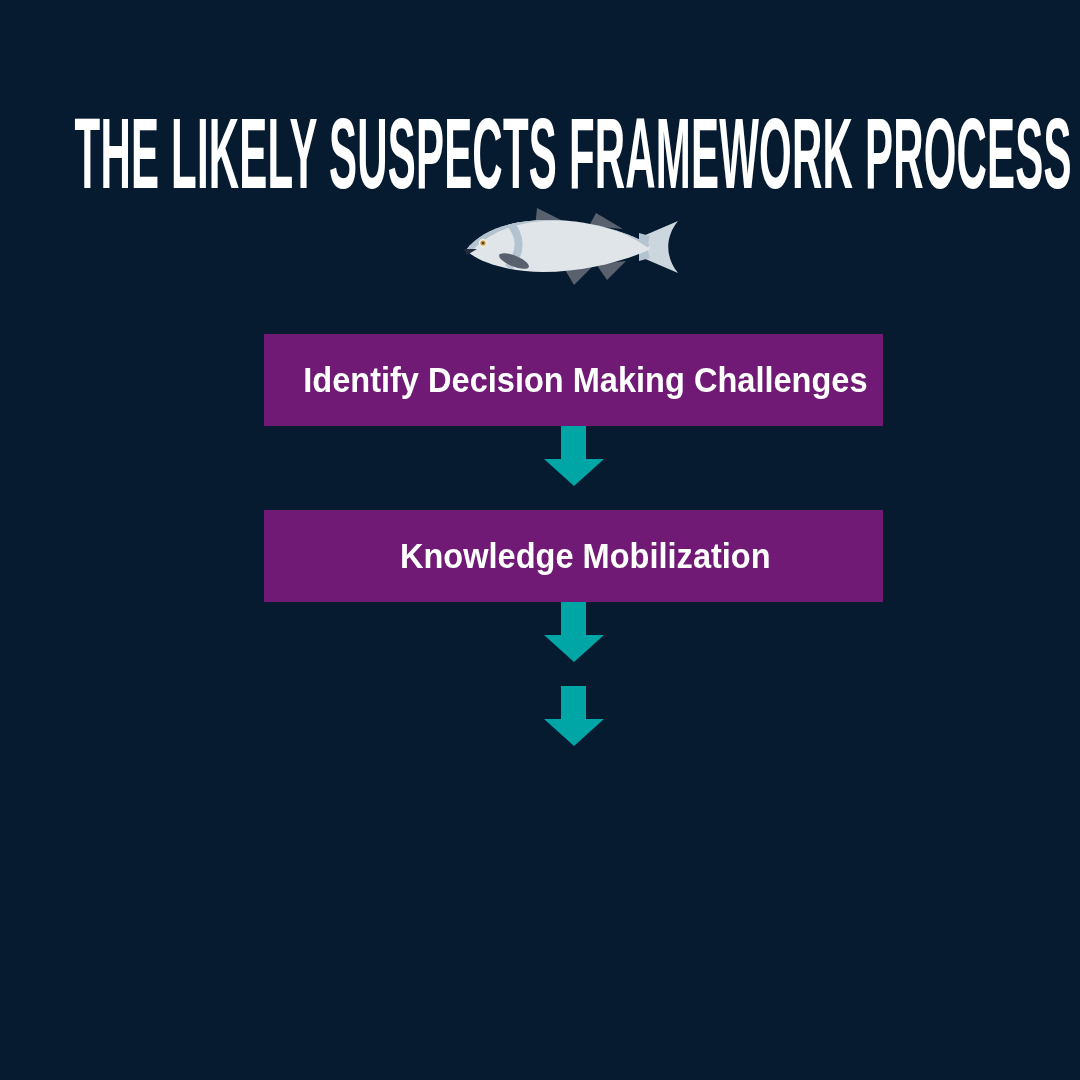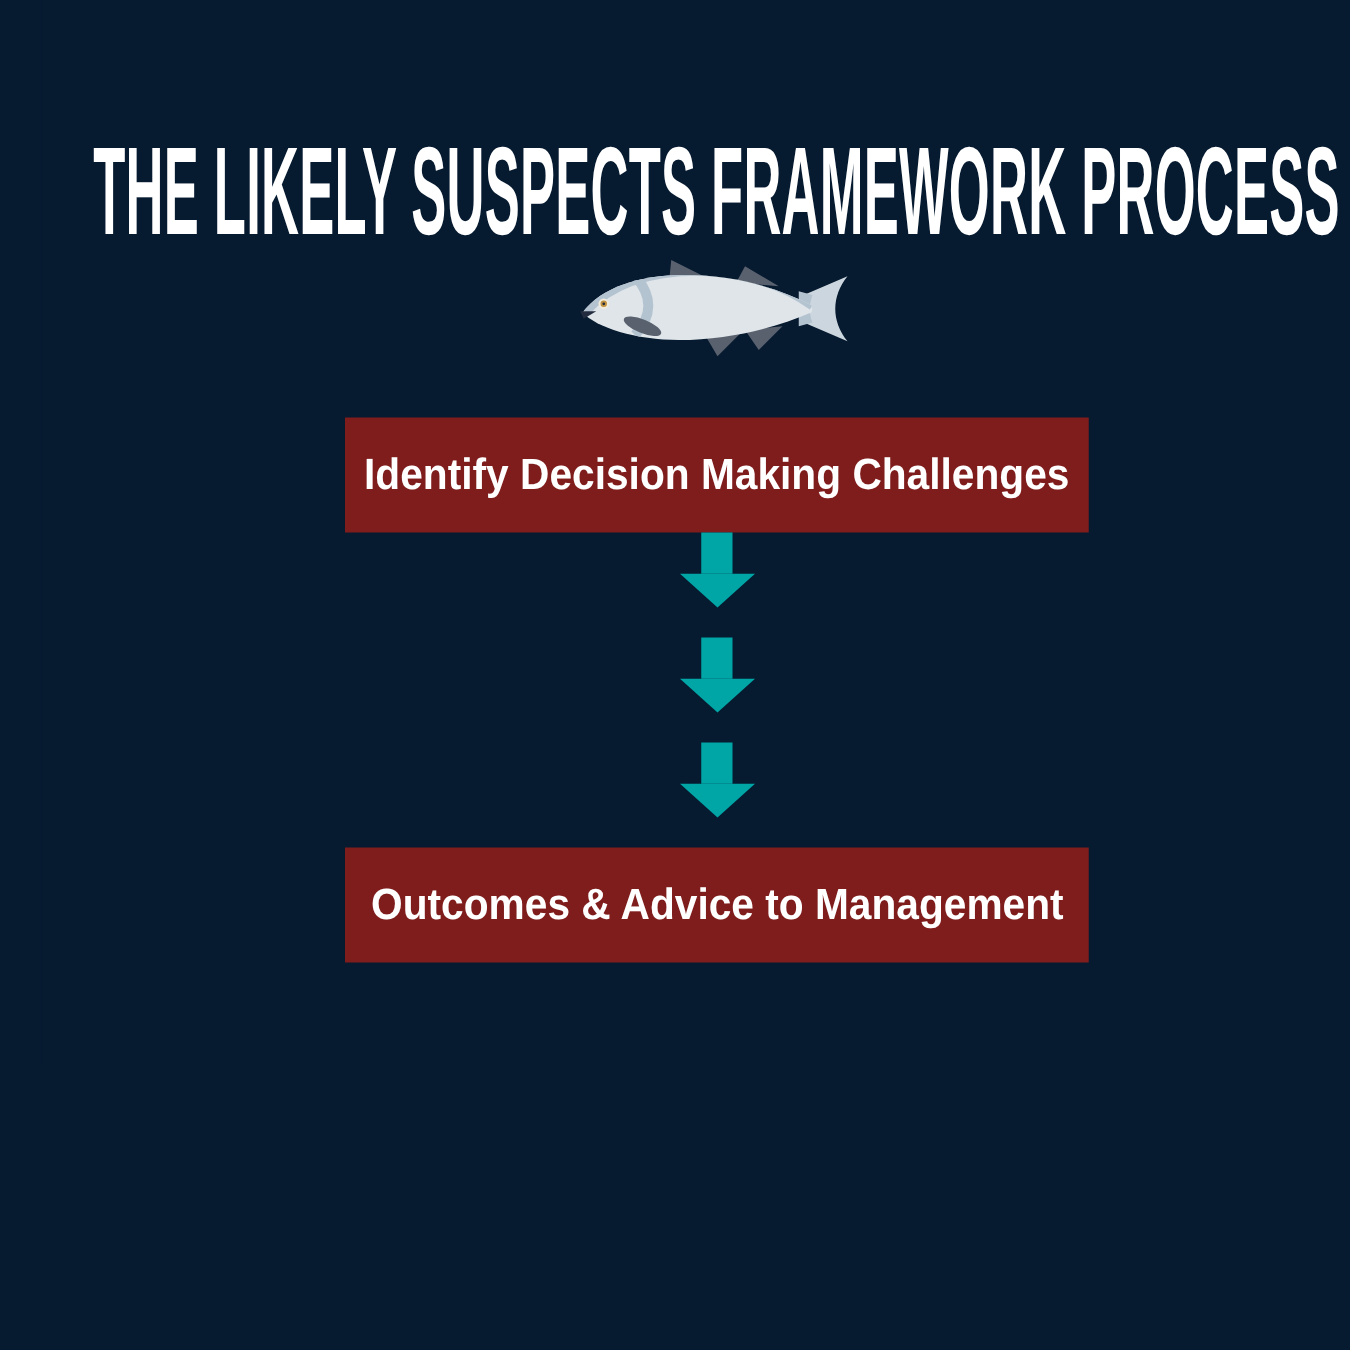--- a/index.html
+++ b/index.html
@@ -48,24 +48,25 @@
     left: 243px;
     top: 334px;
     width: 595px;
     display: flex;
     flex-direction: column;
     align-items: center;
   }
   .step-box {
     width: 100%;
     height: 92px;
-    background: #7f1d1d;
+    background: #701a75;
     display: flex;
     align-items: center;
     justify-content: center;
+    padding-left: 24px;
   }
   .step-label {
     color: #ffffff;
     font-size: 35px;
     font-weight: 700;
     white-space: nowrap;
     transform: scaleX(0.93);
     transform-origin: center;
   }
   .arrow {
@@ -133,29 +134,29 @@
   <div class="flow">
 
     <div class="step-box">
       <span class="step-label">Identify Decision Making Challenges</span>
     </div>
     <div class="arrow">
       <div class="stem"></div>
       <div class="head"></div>
     </div>
 
+    <div class="step-box">
+      <span class="step-label">Knowledge Mobilization</span>
+    </div>
     <div class="arrow">
       <div class="stem"></div>
       <div class="head"></div>
     </div>
 
     <div class="arrow">
       <div class="stem"></div>
       <div class="head"></div>
     </div>
 
-    <div class="step-box">
-      <span class="step-label">Outcomes &amp; Advice to Management</span>
-    </div>
 
   </div>
 
 </div>
 
 </body></html>

